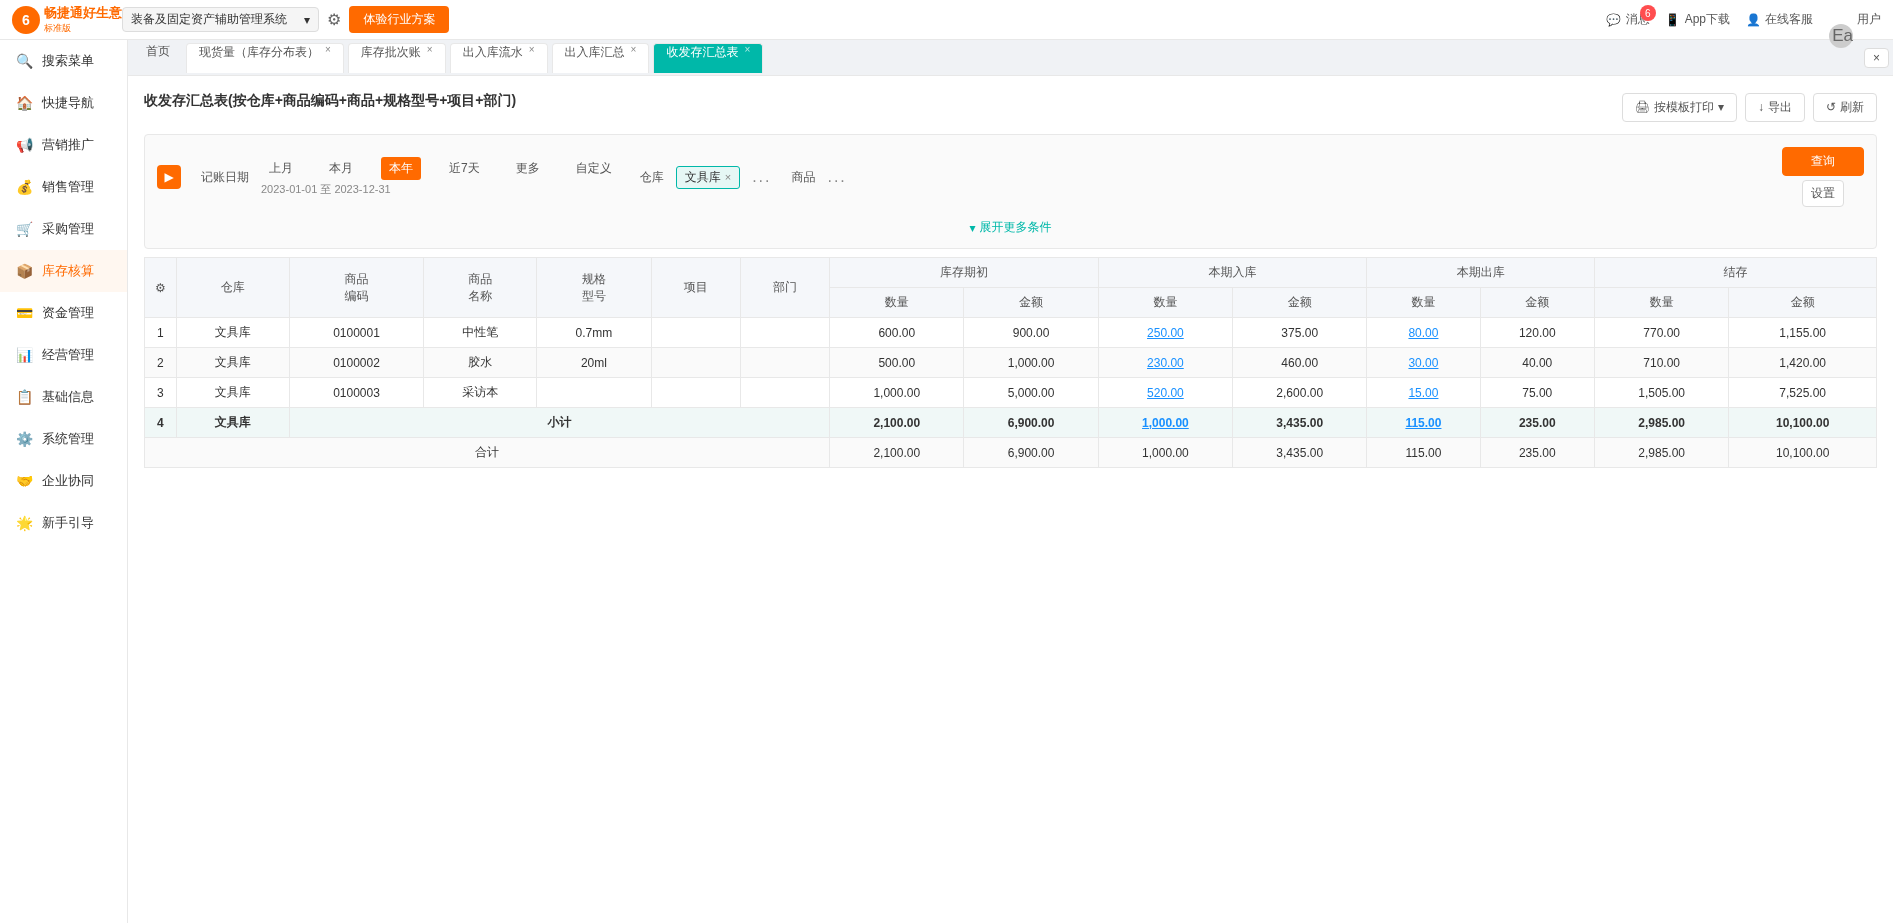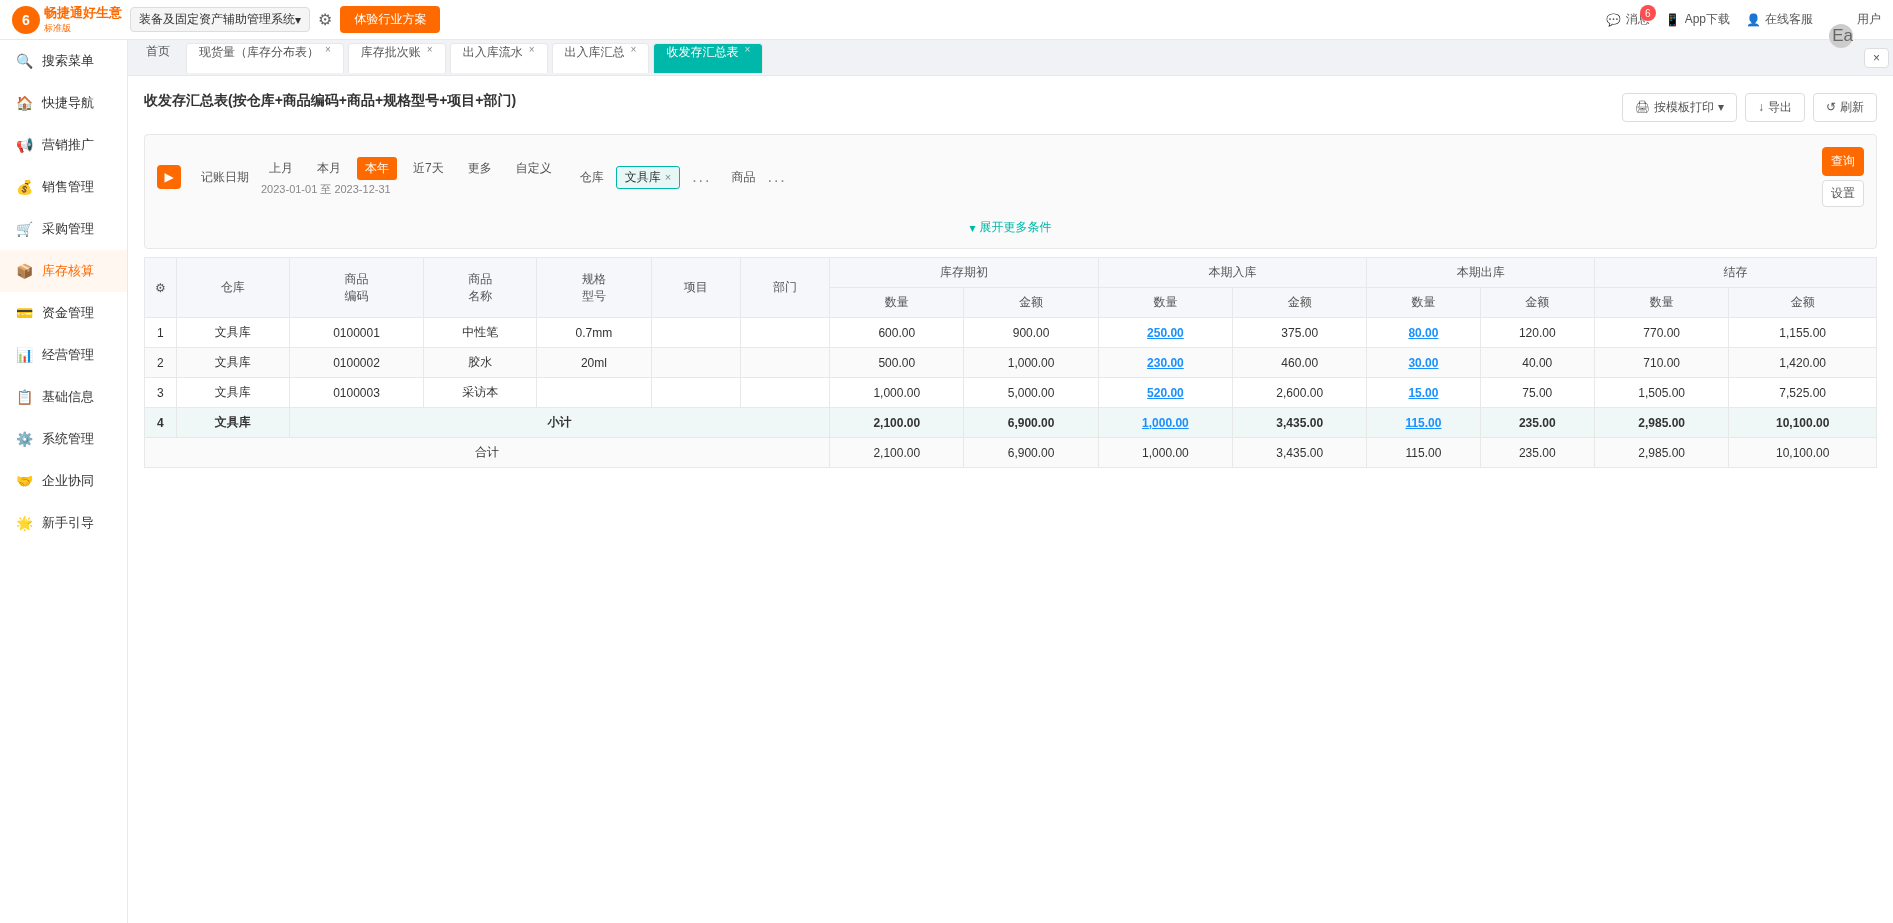--- a/index.html
+++ b/index.html
@@ -1,21 +1,21 @@
 <!DOCTYPE html>
 <html><head>
   <meta charset="utf-8">
   <style>
     * { box-sizing: border-box; margin: 0; padding: 0; }
     body { font-family: 'Microsoft YaHei', '微软雅黑', Arial, sans-serif; font-size: 12px; background: #f0f2f5; color: #333; overflow: hidden; }
     
     
     .top-bar { display: flex; align-items: center; background: #fff; height: 40px; padding: 0 12px; border-bottom: 1px solid #e8e8e8; position: fixed; top: 0; left: 0; right: 0; z-index: 100; }
     .logo-icon { width: 28px; height: 28px; background: #ff6a00; border-radius: 50%; display: flex; align-items: center; justify-content: center; color: white; font-weight: bold; font-size: 14px; }
-    .system-selector { display: flex; align-items: center; background: #f5f5f5; border: 1px solid #ddd; border-radius: 4px; padding: 3px 8px; gap: 0; margin-left: 8px; font-size: 12px; cursor: pointer; }
+    .system-selector { display: flex; align-items: center; background: #f5f5f5; border: 1px solid #ddd; border-radius: 4px; padding: 3px 8px; gap: 17px; font-size: 12px; cursor: pointer; }
     .trial-btn { background: #ff6a00; color: white; border: none; border-radius: 4px; padding: 5px 14px; font-size: 12px; cursor: pointer; margin-left: 8px; }
     .top-right { margin-left: auto; display: flex; align-items: center; gap: 16px; font-size: 12px; color: #555; }
     .top-right-item { display: flex; align-items: center; gap: 4px; cursor: pointer; position: relative; }
     .badge { background: #ff4d4f; color: white; border-radius: 50%; width: 16px; height: 16px; font-size: 10px; display: flex; align-items: center; justify-content: center; position: absolute; top: -6px; right: -6px; }
     .user-avatar { width: 24px; height: 24px; background: #ccc; border-radius: 50%; display: flex; align-items: center; justify-content: flex-end; font-size: 17px; color: #666; margin-top: 33px; }
 
     
     .sidebar { position: fixed; top: 40px; left: 0; width: 128px; bottom: 0; background: #fff; border-right: 1px solid #e8e8e8; z-index: 90; overflow-y: auto; }
     .sidebar-item { display: flex; align-items: center; padding: 12px 16px; gap: 8px; cursor: pointer; font-size: 13px; color: #333; }
     .sidebar-item.active { background: #fff7f0; color: #ff6a00; }
@@ -42,30 +42,30 @@
     .filter-arrow { width: 24px; height: 24px; background: #ff6a00; color: white; border-radius: 4px; display: flex; align-items: center; justify-content: center; cursor: pointer; font-size: 12px; flex-shrink: 0; }
     .filter-label { font-size: 12px; color: #555; white-space: nowrap; margin-left: 8px; }
     .date-btn { padding: 3px 8px; border-radius: 3px; cursor: pointer; font-size: 12px; color: #555; border: none; background: transparent; }
     .date-btn.active { background: #ff6a00; color: white; border-radius: 3px; }
     .date-range { font-size: 11px; color: #888; margin-top: 2px; }
     .filter-tag { display: flex; align-items: center; padding: 2px 8px; background: #e6f7f5; border: 1px solid #00b8a9; border-radius: 3px; font-size: 12px; gap: 4px; }
     .filter-tag-close { cursor: pointer; color: #888; font-size: 11px; }
     .filter-dots { color: #888; cursor: pointer; font-size: 16px; letter-spacing: 2px; }
     .expand-btn { display: flex; align-items: center; gap: 4px; color: #00b8a9; cursor: pointer; font-size: 12px; margin: 4px auto 0; }
     .action-btn { display: flex; align-items: center; gap: 4px; padding: 5px 12px; border-radius: 4px; cursor: pointer; font-size: 12px; border: 1px solid #ddd; background: #fff; color: #555; }
-    .action-btn.query { background: #ff6a00; color: white; border-color: #ff6a00; padding: 5px 8px; }
+    .action-btn.query { background: #ff6a00; color: white; border-color: #ff6a00; padding: 5px 28px; }
     .action-btn-setting { padding: 4px 8px; border: 1px solid #ddd; background: #fff; border-radius: 4px; cursor: pointer; font-size: 12px; color: #555; }
 
     
     .data-table { width: 100%; border-collapse: collapse; font-size: 12px; }
     .data-table th, .data-table td { border: 1px solid #e8e8e8; padding: 6px 10px; text-align: center; }
     .data-table th { background: #f5f7fa; color: #555; font-weight: normal; }
     .data-table tr:nth-child(even) { background: #fafafa; }
     .data-table tr.subtotal { font-weight: bold; background: #f0f8f7; }
-    .data-table td.link { color: #1890ff; cursor: pointer; text-decoration: underline; font-weight: bold; }
+    .data-table td.link { color: #1890ff; cursor: pointer; text-decoration: underline; }
     .data-table .settings-col { width: 30px; }
     .table-header-group { background: #e8f4f3; }
     
     .table-wrapper { overflow-x: auto; }
     
     
     .filter-container { padding: 12px; border: 1px solid #e8e8e8; background: #fafafa; border-radius: 4px; margin-bottom: 8px; }
     .filter-row { display: flex; align-items: center; gap: 12px; flex-wrap: nowrap; }
     .query-btn-area { display: flex; flex-direction: column; align-items: center; gap: 4px; margin-left: auto; }
 
@@ -220,21 +220,21 @@
       </div>
     </div>
 
     <div class="filter-container">
       <div class="filter-row">
 
         <div class="filter-arrow">▶</div>
 
         <span class="filter-label">记账日期</span>
         <div style="display:flex; flex-direction:column; align-items:flex-start;">
-          <div style="display:flex; gap:8px;">
+          <div style="display:flex; gap:20px;">
             <button class="date-btn">上月</button>
             <button class="date-btn">本月</button>
             <button class="date-btn active">本年</button>
             <button class="date-btn">近7天</button>
             <button class="date-btn">更多</button>
             <button class="date-btn">自定义</button>
           </div>
           <span class="date-range">2023-01-01 至 2023-12-31</span>
         </div>
 

